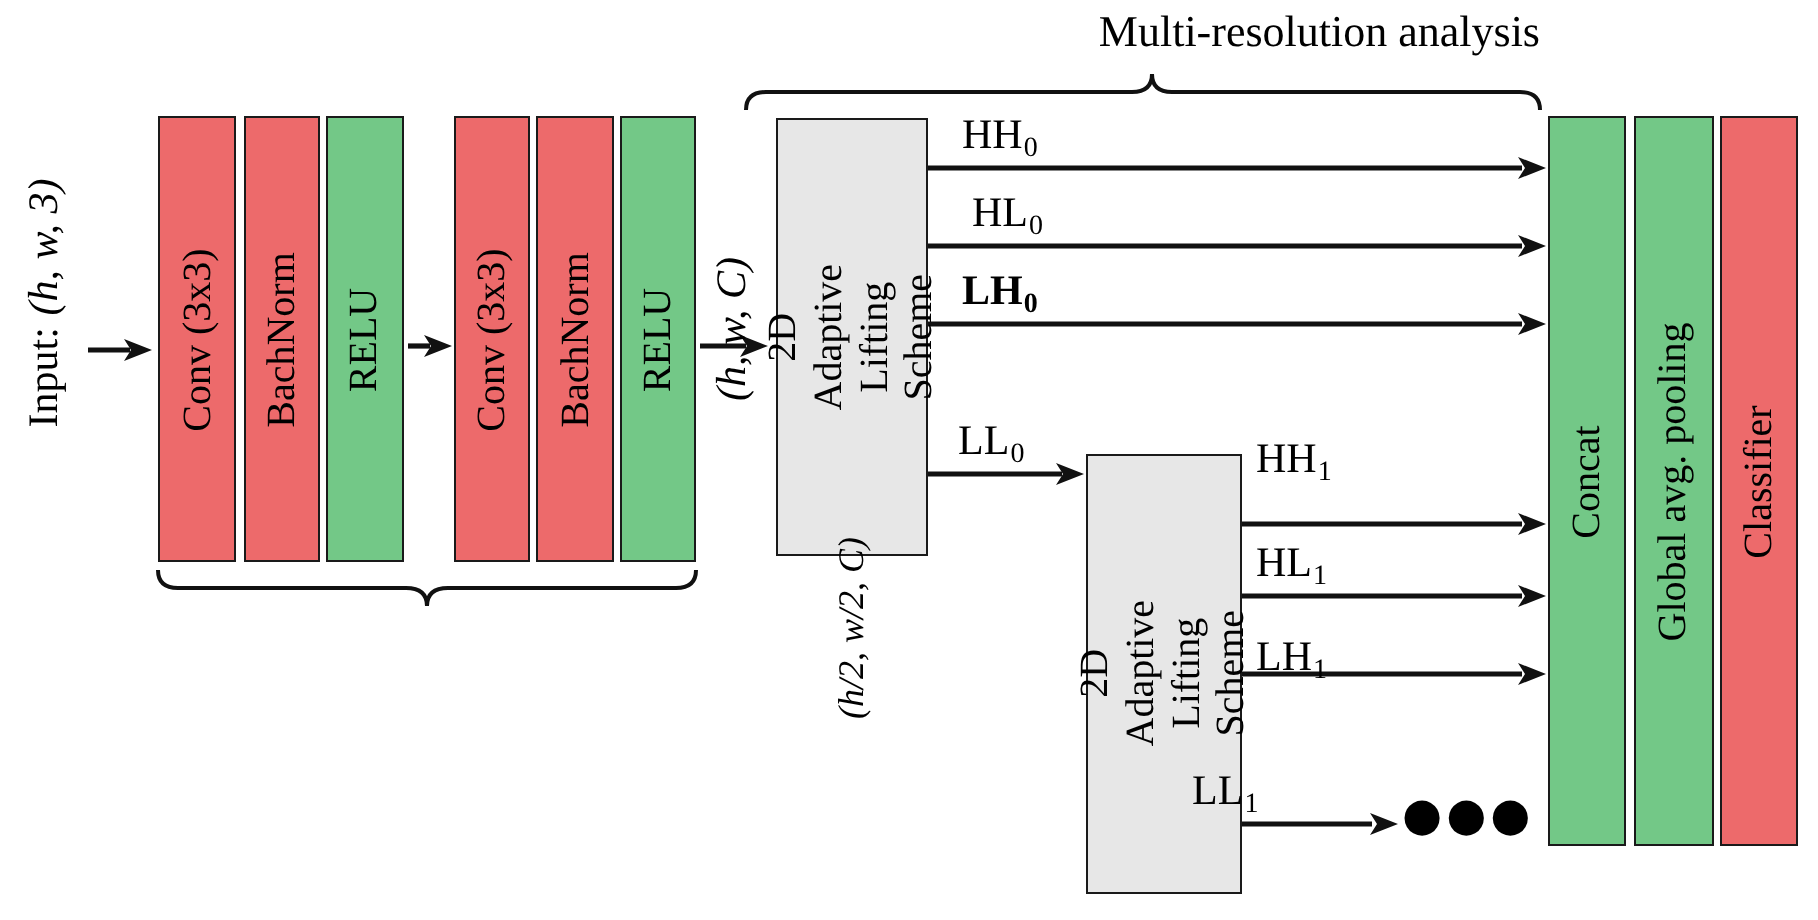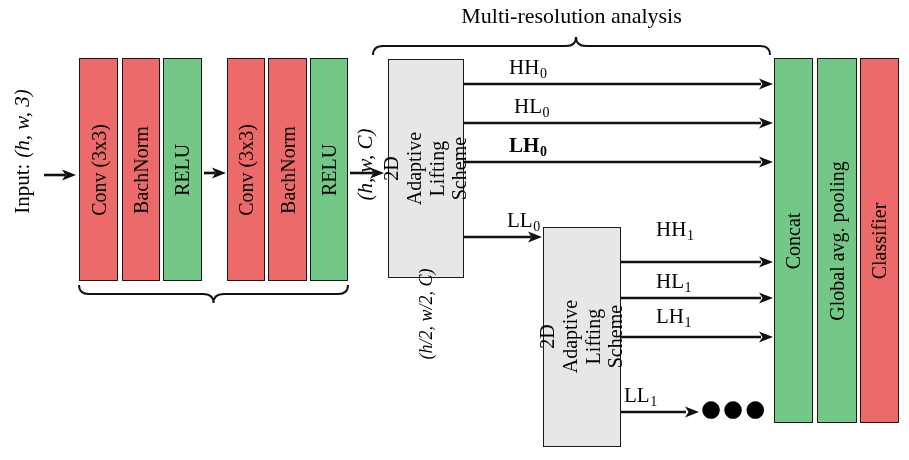--- a/index.html
+++ b/index.html
@@ -42,30 +42,30 @@
   }
   .vlabel .rot{
     transform:rotate(-90deg);
     white-space:nowrap;
     line-height:1;
   }
   .math{font-style:italic;}
   .math-gap{margin-left:0.28em;}
   .out-label{
     position:absolute;z-index:2;
-    font-size:21px;line-height:1;white-space:nowrap;margin-left:28px;
+    font-size:21px;line-height:1;white-space:nowrap;
   }
   .out-label sub{
     font-size:14px;
     vertical-align:baseline;
     position:relative;top:0.28em;left:0.04em;
   }
   .caption{
     position:absolute;z-index:2;
-    text-align:center;line-height:1;
+    text-align:right;line-height:1;
   }
   #mra-caption{left:373px;top:5px;width:397px;font-size:22px;}
   #init-caption{left:79px;top:302px;width:270px;font-size:22px;}
   #input-label{left:0px;top:53px;width:44px;height:196px;font-size:21px;}
   #shape0-label{left:344px;top:78px;width:44px;height:172px;font-size:21px;}
   #shape1-label{left:403px;top:236px;width:44px;height:156px;font-size:18px;}
   #dots{
     position:absolute;z-index:2;
     left:701px;top:397px;
     font-size:23px;letter-spacing:2px;line-height:1;
@@ -171,21 +171,21 @@
   <div class="out-label" style="left:479px;top:210px;">
     <span>LL</span><sub>0</sub>
   </div>
 
   <div class="out-label" style="left:628px;top:219px;">
     <span>HH</span><sub>1</sub>
   </div>
   <div class="out-label" style="left:628px;top:271px;">
     <span>HL</span><sub>1</sub>
   </div>
-  <div class="out-label" style="left:628px;top:306px;">
+  <div class="out-label" style="left:628px;top:318px;">
     <span>LH</span><sub>1</sub>
   </div>
   <div class="out-label" style="left:596px;top:385px;">
     <span>LL</span><sub>1</sub>
   </div>
 
   <div id="dots">●●●</div>
 
   <div class="bar" style="left: 774px; top: 58px; width: 39px; height: 365px; background: rgb(115, 200, 135);">
     <span class="rot">Concat</span>

